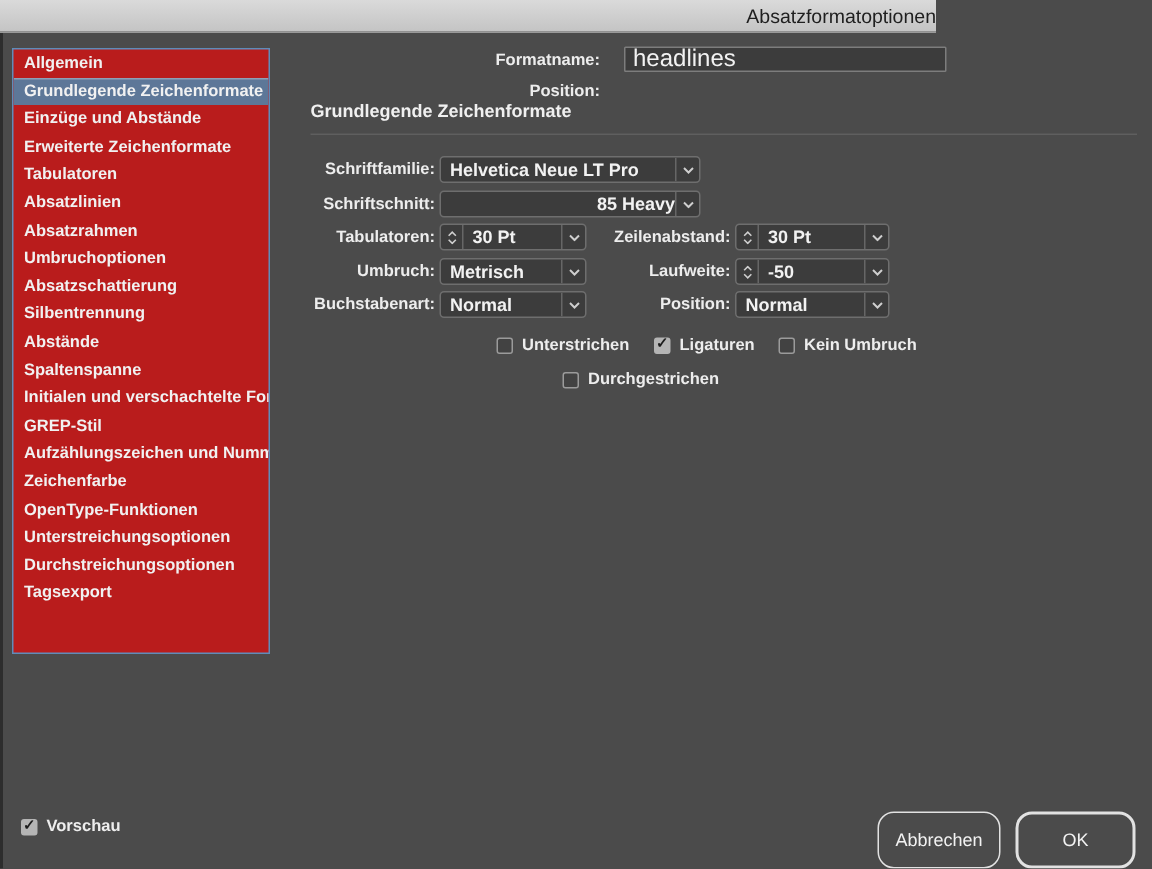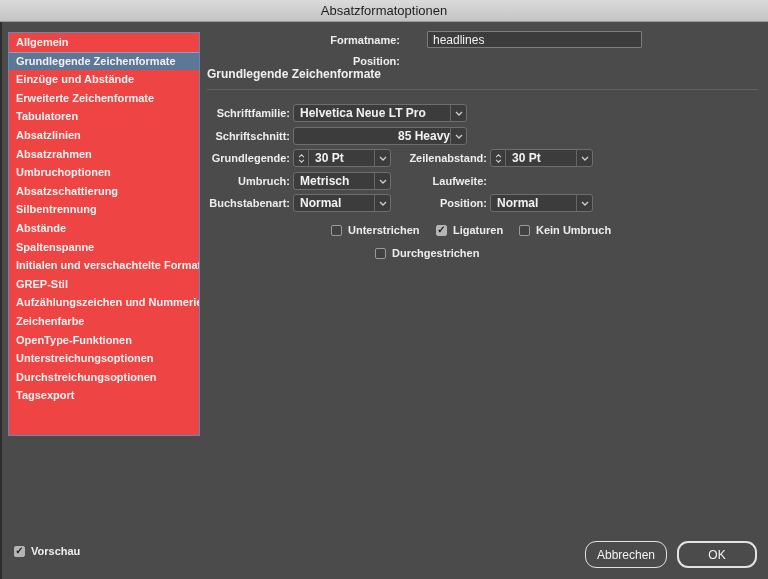--- a/index.html
+++ b/index.html
@@ -8,33 +8,33 @@
     font-family:"Liberation Sans", sans-serif;
     background:#4b4b4b;
     position:relative;
     overflow:hidden;
     -webkit-font-smoothing:antialiased;
   }
   .dialog { position:absolute; inset:0; }
 
   
   .titlebar {
-    position:absolute; left:0; top:0; width:768px; height:22px;
+    position:absolute; left:0; top:0; width:624px; height:22px;
     background:linear-gradient(#dadada,#c4c4c4);
     border-bottom:1px solid #9a9a9a;
-    display:flex; align-items:center; justify-content:center;
+    display:flex; align-items:center; justify-content:flex-end;
     font-size:13px; color:#1f1f1f;
   }
 
   .edge-strip{ position:absolute; left:0; top:22px; width:2px; height:557px; background:#2d2d2d; }
 
   
   .sidebar {
-    position:absolute; left:8px; top:32px; width:192px; height:404px;
-    border:1px solid #5e8cba; background:#ef4444; overflow:hidden;
+    position:absolute; left:8px; top:32px; width:172px; height:404px;
+    border:1px solid #5e8cba; background:#b91c1c; overflow:hidden;
   }
   .sb-item {
     height:18.6px; line-height:18.6px; padding-left:7px;
     font-size:11px; font-weight:bold; color:#f1f1f1;
     white-space:nowrap; cursor:default;
   }
   .sb-item.selected {
     background:#5d7798;
     box-shadow: inset 0 1px 0 rgba(255,255,255,0.30);
   }
@@ -45,23 +45,23 @@
     color:#ededed; line-height:18px; white-space:nowrap;
   }
   .section-title {
     position:absolute; left:207px; top:67px;
     font-size:12px; font-weight:bold; color:#f0f0f0;
   }
   .divider { position:absolute; left:207px; top:89px; width:551px; height:1px; background:#5f5f5f; }
 
   
   .txt-input {
-    position:absolute; left:427px; top:31px; width:215px; height:17px;
+    position:absolute; left:416px; top:31px; width:215px; height:17px;
     background:#3c3c3c; border:1px solid #7d7d7d; border-radius:1px;
-    color:#f2f2f2; font-family:"Liberation Sans", sans-serif; font-size:12px;
+    color:#f2f2f2; font-family:"Liberation Sans", sans-serif; font-size:16px;
     padding:0 5px; outline:none;
   }
 
   
   .combo {
     position:absolute; height:18px;
     background:#3c3c3c; border:1px solid #6e6e6e; border-radius:3px;
     display:flex; align-items:stretch; overflow:hidden;
   }
   .combo-val {
@@ -85,21 +85,21 @@
     background:#424242; display:flex; align-items:center; justify-content:center;
     flex:none;
   }
   .cb .tick { display:none; font-size:10px; line-height:10px; color:#1d1d1d; font-weight:bold; }
   .cb.checked { background:#b5b5b5; border-color:#b5b5b5; }
   .cb.checked .tick { display:block; }
   .cb-label { margin-left:6px; font-size:11px; font-weight:bold; color:#ededed; white-space:nowrap; }
 
   
   .btn {
-    position:absolute; top:541px; height:27px; border-radius:11px;
+    position:absolute; top:541px; height:38px; border-radius:11px;
     background:transparent; border:1.5px solid #e2e2e2;
     color:#f2f2f2; font-family:"Liberation Sans", sans-serif; font-size:12px;
     display:flex; align-items:center; justify-content:center; cursor:default;
   }
   .btn-cancel { left:585px; width:82px; }
   .btn-ok { left:677px; width:80px; border-width:2px; }
 </style>
 </head>
 <body>
 
@@ -153,21 +153,21 @@
   <div class="lbl" style="left:200px; top:127px; width:90px;">Schriftschnitt:</div>
   <div class="combo" style="left:293px; top:127px; width:174px;text-align:right;">
     <span class="combo-val">85 Heavy</span>
     <span class="combo-arrow">
         <svg width="8" height="5" viewBox="0 0 8 5">
           <polyline points="1,1 4,4 7,1" fill="none" stroke="#cfcfcf" stroke-width="1.3"></polyline>
         </svg>
       </span>
   </div>
 
-  <div class="lbl" style="left:200px; top:149px; width:90px;">Grundlegende:</div>
+  <div class="lbl" style="left:200px; top:149px; width:90px;">Tabulatoren:</div>
   <div class="combo" style="left:293px; top:149px; width:98px;">
     <span class="stepper">
       <svg width="7" height="4" viewBox="0 0 8 5">
           <polyline points="1,4 4,1 7,4" fill="none" stroke="#cfcfcf" stroke-width="1.3"></polyline>
         </svg>
       <svg width="7" height="4" viewBox="0 0 8 5">
           <polyline points="1,1 4,4 7,1" fill="none" stroke="#cfcfcf" stroke-width="1.3"></polyline>
         </svg>
     </span>
     <span class="combo-val">30 Pt</span>
@@ -198,20 +198,36 @@
   <div class="lbl" style="left:200px; top:172px; width:90px;">Umbruch:</div>
   <div class="combo" style="left:293px; top:172px; width:98px;">
     <span class="combo-val">Metrisch</span>
     <span class="combo-arrow">
         <svg width="8" height="5" viewBox="0 0 8 5">
           <polyline points="1,1 4,4 7,1" fill="none" stroke="#cfcfcf" stroke-width="1.3"></polyline>
         </svg>
       </span>
   </div>
   <div class="lbl" style="left:380px; top:172px; width:107px;">Laufweite:</div>
+  <div class="combo" style="left:490px; top:172px; width:103px;">
+    <span class="stepper">
+      <svg width="7" height="4" viewBox="0 0 8 5">
+          <polyline points="1,4 4,1 7,4" fill="none" stroke="#cfcfcf" stroke-width="1.3"></polyline>
+        </svg>
+      <svg width="7" height="4" viewBox="0 0 8 5">
+          <polyline points="1,1 4,4 7,1" fill="none" stroke="#cfcfcf" stroke-width="1.3"></polyline>
+        </svg>
+    </span>
+    <span class="combo-val">-50</span>
+    <span class="combo-arrow">
+        <svg width="8" height="5" viewBox="0 0 8 5">
+          <polyline points="1,1 4,4 7,1" fill="none" stroke="#cfcfcf" stroke-width="1.3"></polyline>
+        </svg>
+      </span>
+  </div>
 
   <div class="lbl" style="left:200px; top:194px; width:90px;">Buchstabenart:</div>
   <div class="combo" style="left:293px; top:194px; width:98px;">
     <span class="combo-val">Normal</span>
     <span class="combo-arrow">
         <svg width="8" height="5" viewBox="0 0 8 5">
           <polyline points="1,1 4,4 7,1" fill="none" stroke="#cfcfcf" stroke-width="1.3"></polyline>
         </svg>
       </span>
   </div>

